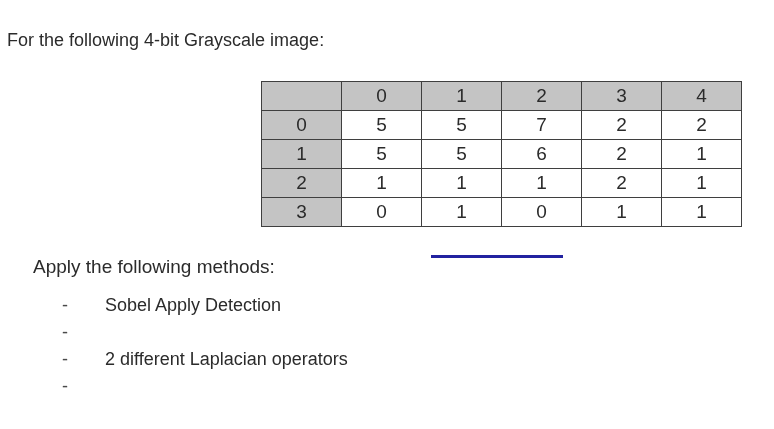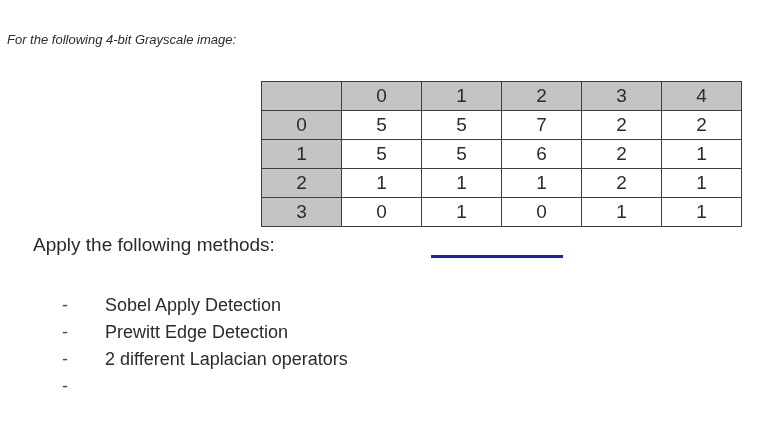--- a/index.html
+++ b/index.html
@@ -15,25 +15,24 @@
     font-family: "Liberation Sans", sans-serif;
     color: #231f20;
     -webkit-font-smoothing: antialiased;
   }
 
   
   #intro-line {
     position: absolute;
     left: 7px;
     top: 27px;
-    font-size: 13px;
+    font-size: 18px;
     line-height: 26px;
     white-space: nowrap;
     color: #2b2b2b;
-    font-style: italic;
   }
 
   
   #matrix-wrap {
     position: absolute;
     left: 261px;
     top: 81px;
   }
   table#grayscale-matrix {
     border-collapse: collapse;
@@ -58,21 +57,21 @@
     background: #c4c4c4;
   }
   table#grayscale-matrix th.corner {
     width: 79px;
   }
 
   
   #apply-line {
     position: absolute;
     left: 33px;
-    top: 232px;
+    top: 254px;
     font-size: 19px;
     line-height: 26px;
     white-space: nowrap;
     color: #2b2b2b;
   }
   #blue-underline {
     position: absolute;
     left: 431px;
     top: 255px;
     width: 132px;
@@ -162,21 +161,20 @@
 <div id="apply-line">Apply the following methods:</div>
 <div id="blue-underline" style="background: rgb(34, 34, 160);"></div>
 
 <ul id="methods-list">
   <li>
     <span class="dash">-</span>
     <span>Sobel Apply Detection</span>
   </li>
   <li>
     <span class="dash">-</span>
-    <span>Prewitt Edge Detection</span>
   </li>
   <li>
     <span class="dash">-</span>
     <span>2 different Laplacian operators</span>
   </li>
   <li>
     <span class="dash">-</span>
   </li>
 </ul>
 

